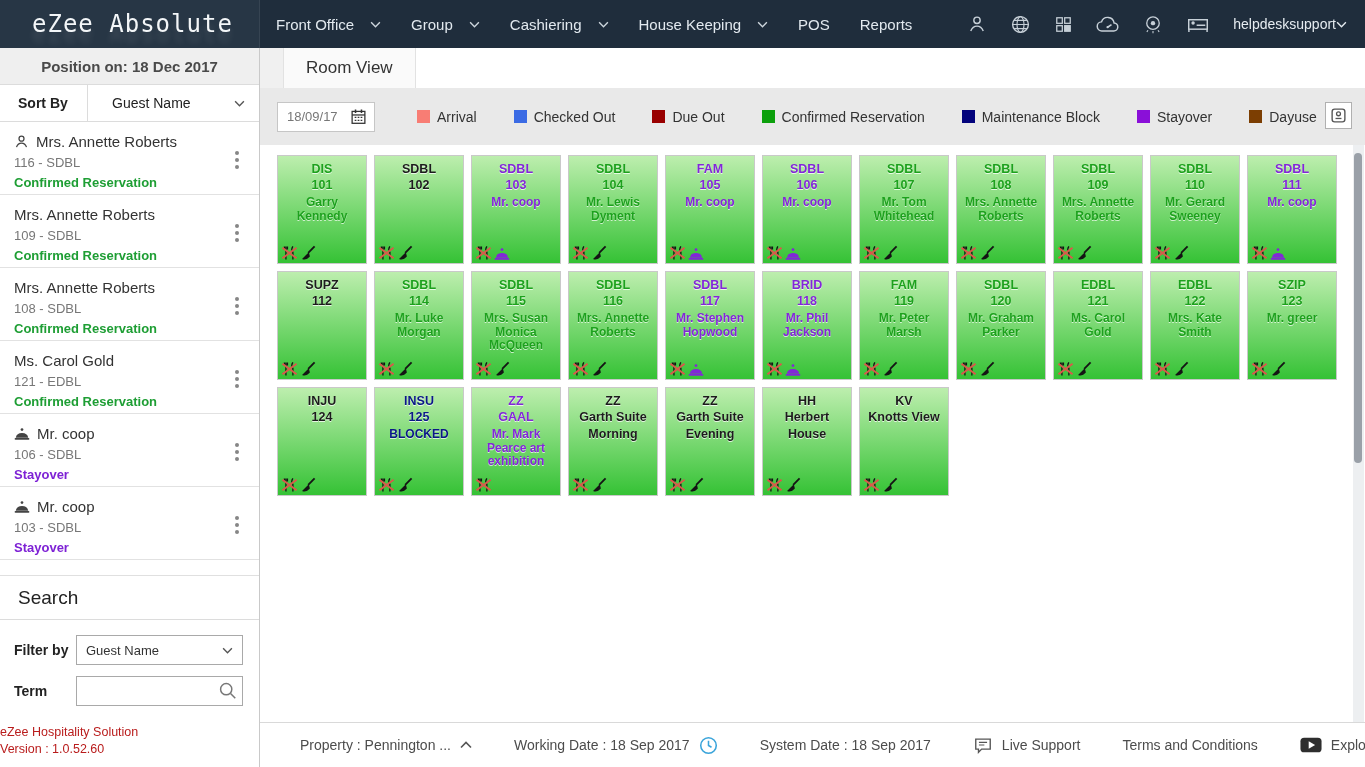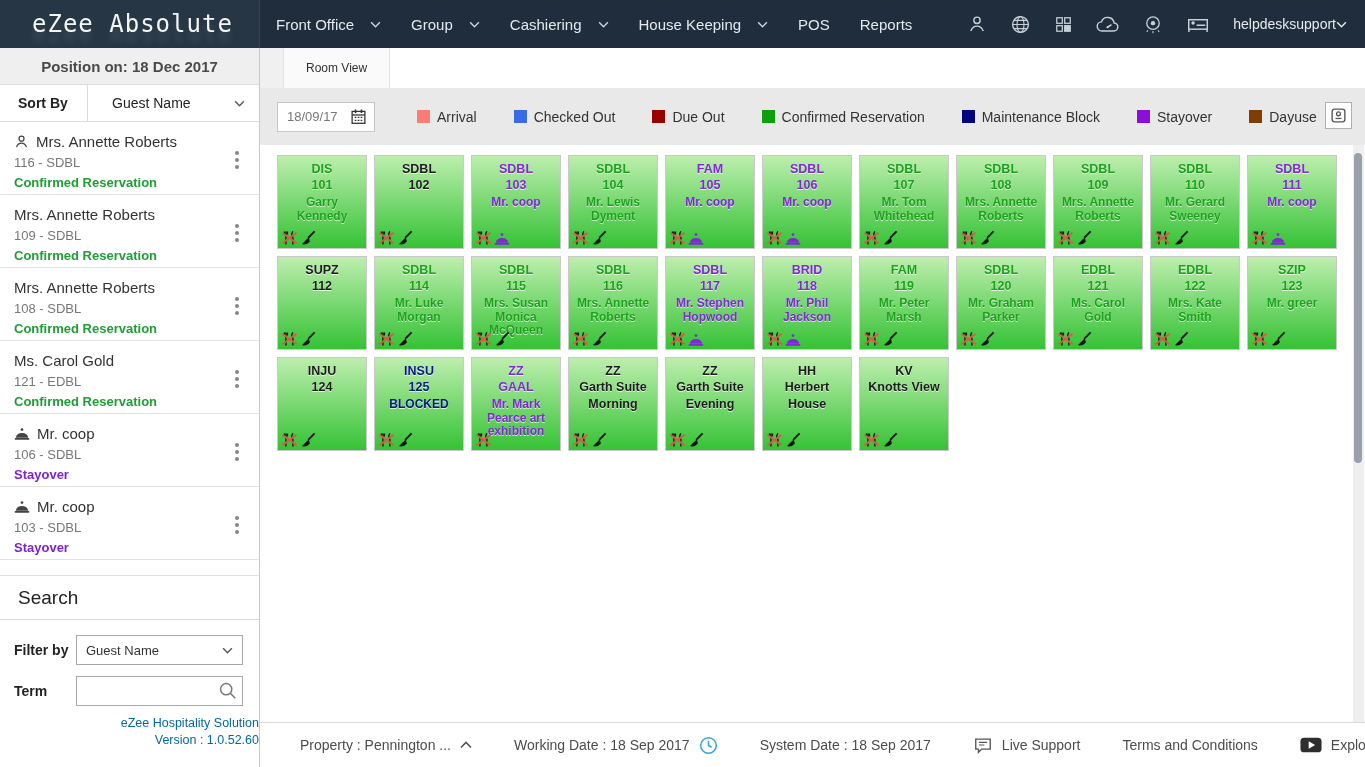--- a/index.html
+++ b/index.html
@@ -37,40 +37,40 @@
   .list-gap{height:15px;border-bottom:1px solid #e0e0e0;}
   .search-title{height:43px;display:flex;align-items:center;padding-left:18px;font-size:19px;color:#222;border-bottom:1px solid #dcdcdc;}
   .filter-area{padding:15px 16px 0 14px;}
   .form-row{display:flex;align-items:center;margin-bottom:11px;}
   .form-label{width:62px;font-size:14px;font-weight:bold;color:#222;}
   .select-box{flex:1;height:30px;border:1px solid #a9a9a9;background:#fff;display:flex;align-items:center;justify-content:space-between;padding:0 9px;font-size:13px;color:#333;box-sizing:border-box;cursor:pointer;}
   .select-box .icon{color:#555;}
   .term-wrap{flex:1;height:30px;border:1px solid #a9a9a9;position:relative;box-sizing:border-box;background:#fff;}
   input.term{border:none;outline:none;width:100%;height:100%;padding:0 30px 0 8px;font-size:13px;box-sizing:border-box;font-family:inherit;}
   .term-search{position:absolute;right:5px;top:4px;cursor:pointer;}
-  .sb-footer{position:absolute;bottom:18px;left:0;right:0;text-align:right;font-size:12.5px;color:#0369a1;line-height:17px;}
+  .sb-footer{position:absolute;bottom:9px;left:0;right:0;text-align:left;font-size:12.5px;color:#b91c1c;line-height:17px;}
 
   
   .main{position:absolute;left:260px;top:48px;right:0;bottom:0;background:#fff;}
   .tabbar{height:40px;background:#fff;display:flex;align-items:stretch;}
   .tab-gutter{width:23px;background:#f0f0f0;}
-  .tab{padding:0 22px;background:#fafafa;border-left:1px solid #e2e2e2;border-right:1px solid #e2e2e2;display:flex;align-items:center;font-size:12px;color:#333;cursor:pointer;}
+  .tab{padding:0 22px;background:#fafafa;border-left:1px solid #e2e2e2;border-right:1px solid #e2e2e2;display:flex;align-items:center;font-size:17px;color:#333;cursor:pointer;}
   .toolbar{height:57px;background:#e9e9e9;display:flex;align-items:center;padding-left:17px;box-sizing:border-box;position:relative;}
   .date-box{height:28px;background:#fff;border:1px solid #c6c6c6;display:flex;align-items:center;padding:0 7px;gap:7px;}
   input.date{border:none;outline:none;width:54px;font-size:13px;color:#777;font-family:inherit;}
   .cal{cursor:pointer;}
   .legend{display:flex;align-items:center;margin-left:26px;gap:21px;}
   .legend-item{display:flex;align-items:center;gap:7px;font-size:14px;color:#333;padding-left:16px;}
   .legend-swatch{width:13px;height:13px;display:inline-block;}
   .compact-btn{position:absolute;right:13px;top:14px;width:27px;height:27px;background:#fff;border:1px solid #b0b0b0;display:flex;align-items:center;justify-content:center;cursor:pointer;box-sizing:border-box;}
 
   
   .grid{padding:10px 0 0 17px;}
   .room-row{display:flex;gap:7px;margin-bottom:7px;}
-  .room-card{width:90px;height:94px;border:1px solid #c9c9c9;background:linear-gradient(#bdeeae,#35c235);position:relative;text-align:center;box-sizing:border-box;padding:5px 2px 0 2px;cursor:pointer;}
+  .room-card{width:90px;height:109px;border:1px solid #c9c9c9;background:linear-gradient(#bdeeae,#35c235);position:relative;text-align:center;box-sizing:border-box;padding:5px 2px 0 2px;cursor:pointer;}
   .room-card .rc-code{font-weight:bold;font-size:12.5px;line-height:16px;text-shadow:0 1px 0 rgba(255,255,255,.75);}
   .room-card .rc-num{font-weight:bold;font-size:12.5px;line-height:17px;text-shadow:0 1px 0 rgba(255,255,255,.75);}
   .room-card .rc-guest{font-weight:bold;font-size:12px;line-height:13.5px;margin-top:2px;text-shadow:0 1px 0 rgba(255,255,255,.7);}
   .state-confirmed{color:#1da11d;}
   .state-stayover{color:#8227d8;}
   .state-vacant{color:#1c1c1c;}
   .state-blocked{color:#0a1887;}
   .rc-icons{position:absolute;left:3px;bottom:2px;display:flex;gap:2px;align-items:flex-end;}
 
   .main-scroll{position:absolute;right:1px;top:97px;width:11px;height:577px;background:#edeff1;}

